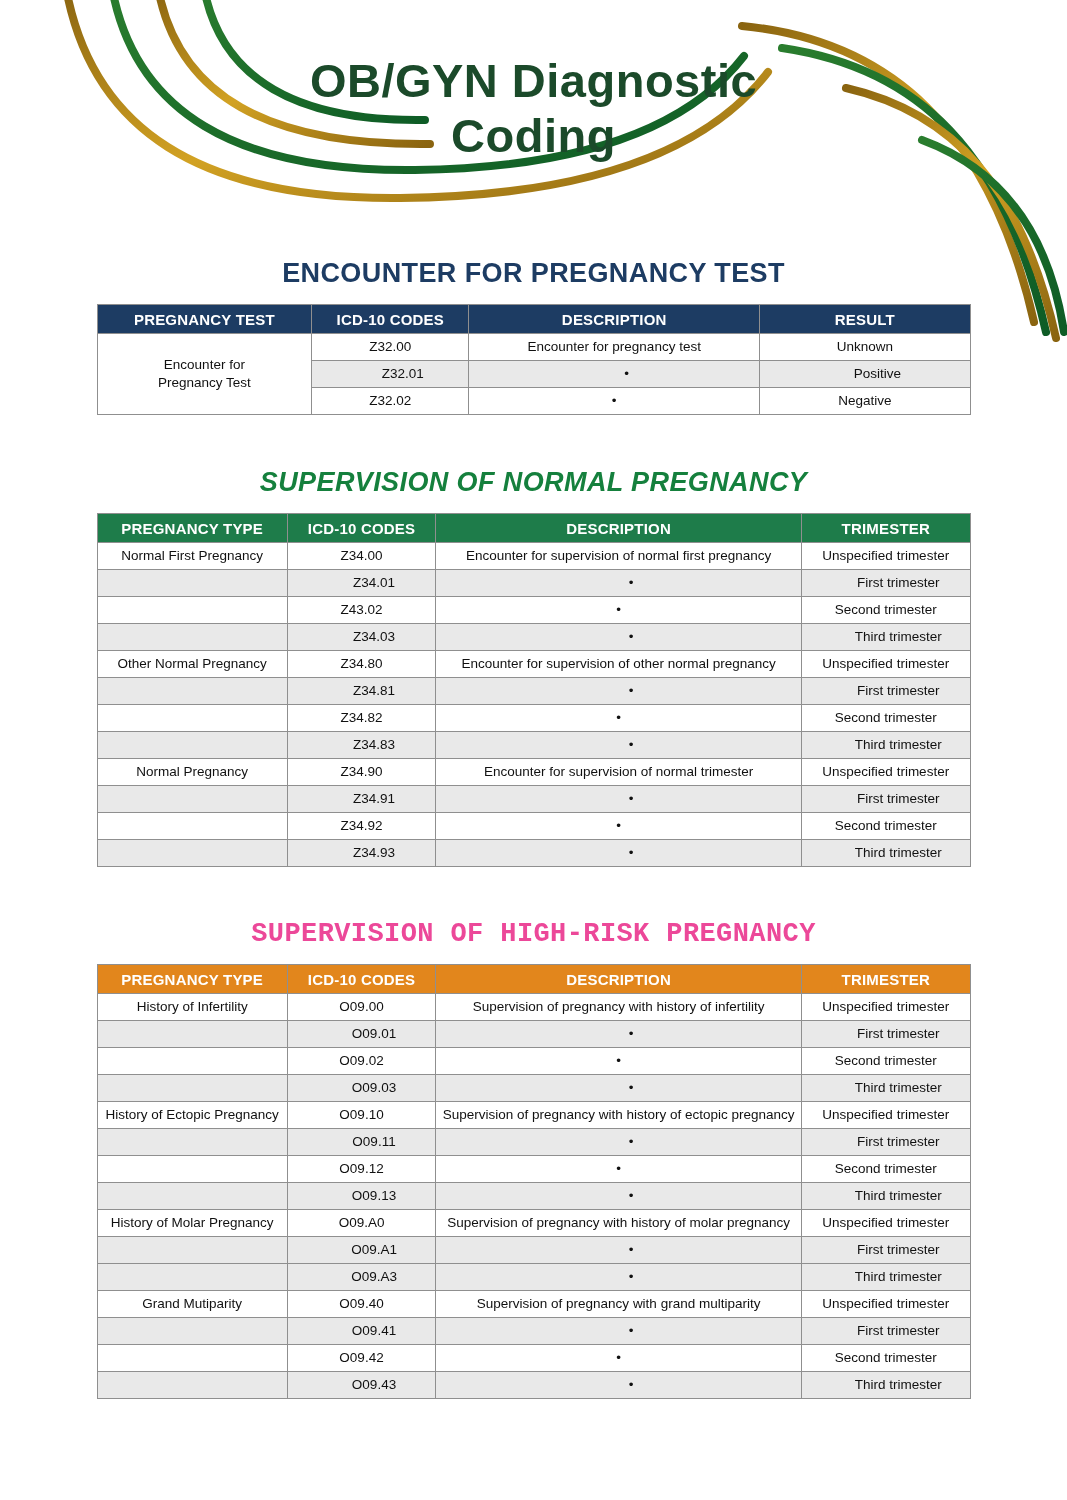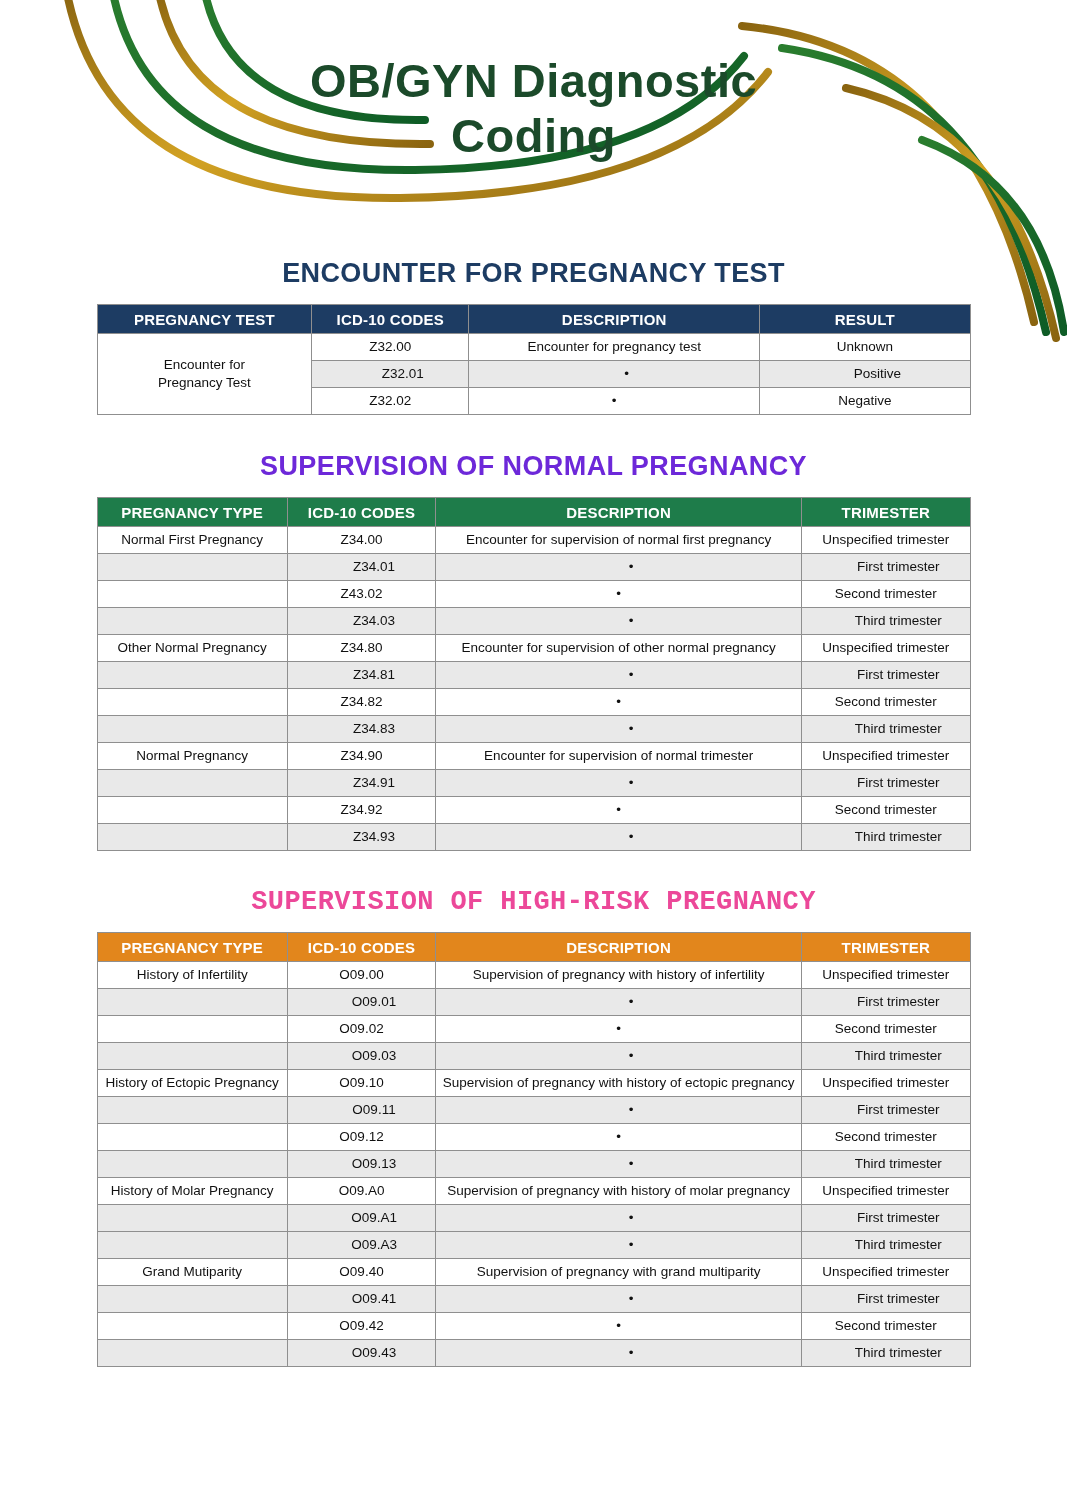--- a/index.html
+++ b/index.html
@@ -30,21 +30,21 @@
     font-weight: 800;
     line-height: 1.16;
     letter-spacing: 0.5px;
     z-index: 2;
   }
   #sections {
     position: absolute;
     top: 258px; left: 0; width: 100%;
     z-index: 2;
   }
-  .table-section { margin-bottom: 36px; }
+  .table-section { margin-bottom: 52px; }
   .section-title {
     text-align: center;
     font-size: 27px;
     font-weight: 800;
     letter-spacing: 0.4px;
     margin-bottom: 15px;
   }
   table.coding-table {
     width: 874px;
     margin: 0 auto;
@@ -151,21 +151,21 @@
             </tr>
             <tr>
               <td>Z32.02</td>
               <td>•</td>
               <td>Negative</td>
             </tr>
           </tbody>
         </table>
       </section>
       <section class="table-section">
-        <h2 class="section-title" style="color: #6d28d9;">SUPERVISION OF NORMAL PREGNANCY</h2>
+        <h2 class="section-title" style="color: #15803d; font-style: italic;">SUPERVISION OF NORMAL PREGNANCY</h2>
         <table class="coding-table">
           <colgroup>
             <col style="width: 21.8%;">
             <col style="width: 17%;">
             <col style="width: 41.9%;">
             <col style="width: 19.3%;">
           </colgroup>
           <thead>
             <tr>
               <th style="background: rgb(30, 124, 74);">PREGNANCY TYPE</th>

